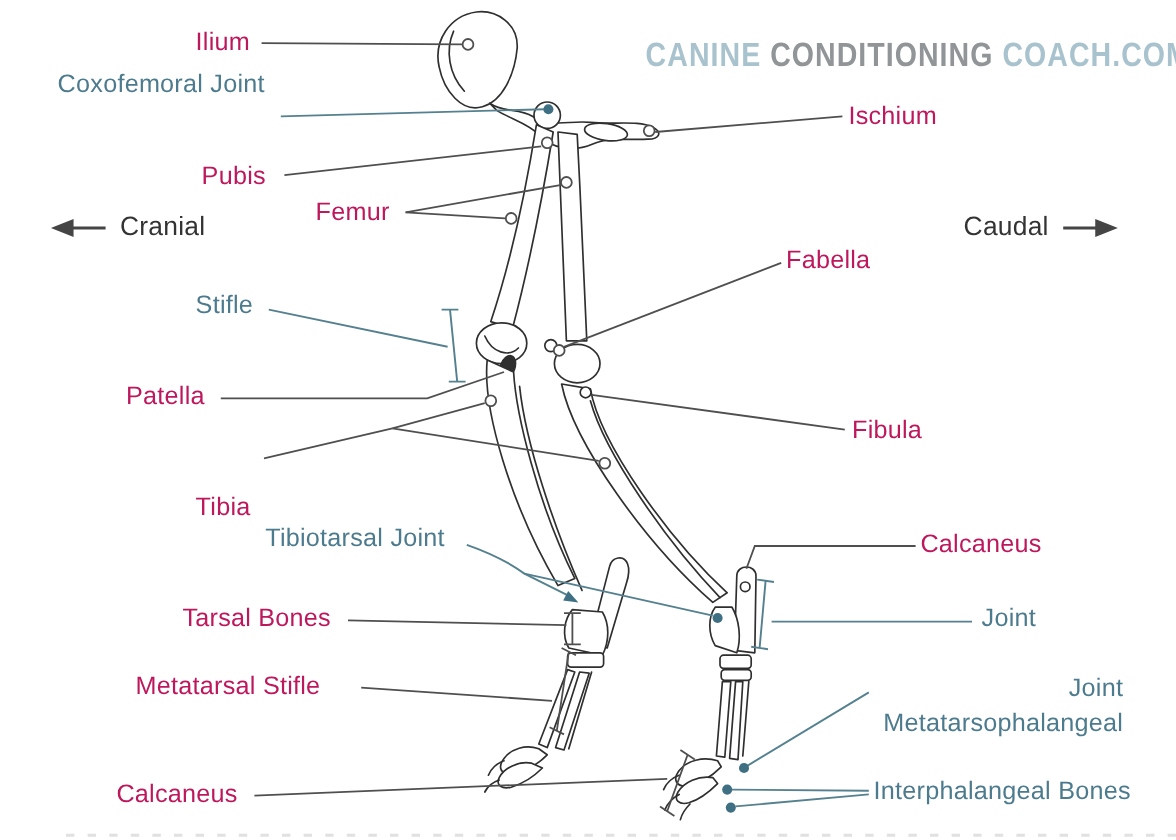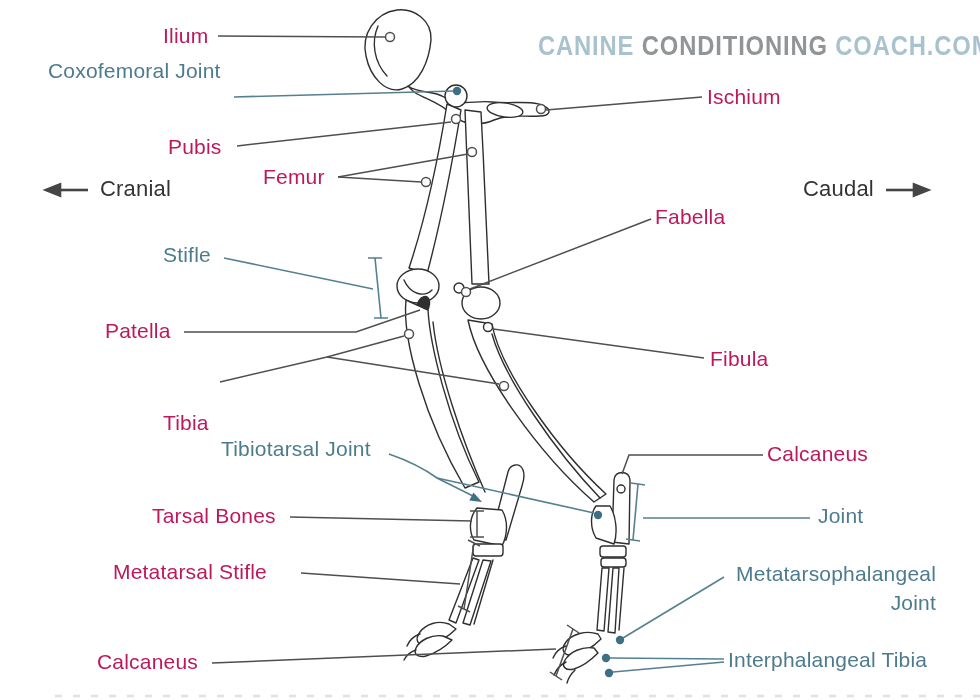--- a/index.html
+++ b/index.html
@@ -184,17 +184,17 @@
 <div class="lbl" id="lbl-tibia">Tibia</div>
 <div class="lbl" id="lbl-fibula" style="left:710px;top:347px;">Fibula</div>
 <div class="lbl joint" id="lbl-tibiotarsal">Tibiotarsal Joint</div>
 <div class="lbl" id="lbl-tarsal">Tarsal Bones</div>
 <div class="lbl" id="lbl-metatarsal">Metatarsal Stifle</div>
 <div class="lbl" id="lbl-phalanges">Calcaneus</div>
 <div class="lbl" id="lbl-calcaneus">Calcaneus</div>
 <div class="lbl joint" id="lbl-hock">Joint</div>
 
 <div class="lbl joint" id="lbl-mtp">
+  <div>Joint</div>
   <div>Metatarsophalangeal</div>
-  <div>Joint</div>
 </div>
 
-<div class="lbl joint" id="lbl-ip">Interphalangeal Tibia</div>
+<div class="lbl joint" id="lbl-ip">Interphalangeal Bones</div>
 
 </body></html>

